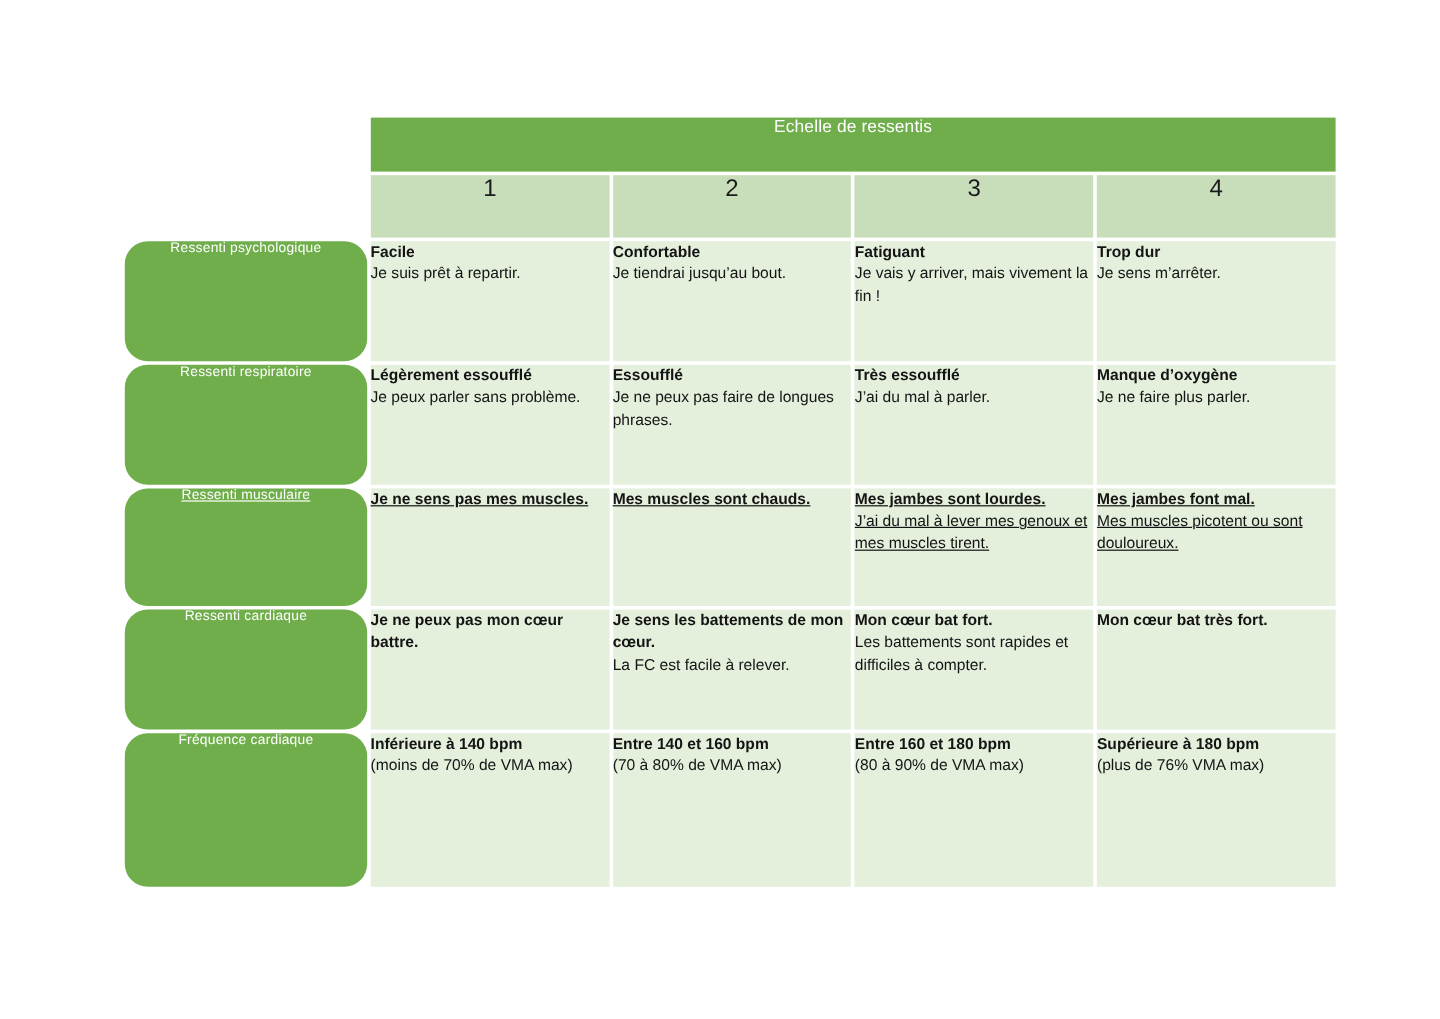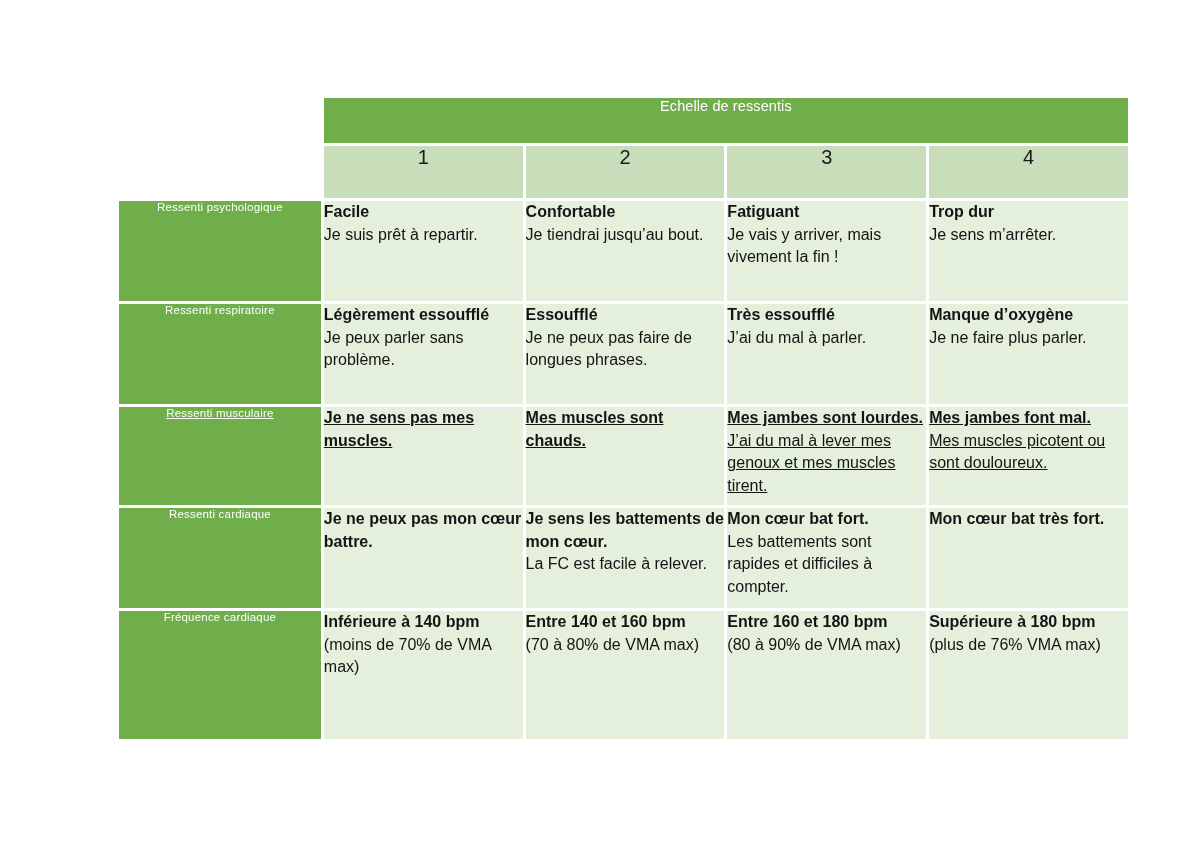--- a/index.html
+++ b/index.html
@@ -19,21 +19,21 @@
   #page {
     position: relative;
     width: 1200px;
     height: 849px;
     background: #ffffff;
   }
 
   
   .scale-table {
     position: absolute;
-    left: 116px;
+    left: 101px;
     top: 95px;
     width: 1015px;
     border-collapse: separate;
     border-spacing: 3px;
     table-layout: fixed;
   }
   .scale-table td,
   .scale-table th {
     padding: 0;
     margin: 0;
@@ -74,27 +74,28 @@
   
   .row-label {
     background: #6fae4b;
     color: #ffffff;
     font-size: 11.5px;
     font-weight: bold;
     text-align: center;
     vertical-align: middle;
     padding: 4px 6px;
     letter-spacing: .2px;
+    border-radius: 19px;
   }
 
   
   .cell {
     background: #e4efdc;
     padding: 8px 7px 8px 9px;
-    font-size: 16px;
+    font-size: 13px;
     line-height: 1.42;
     color: #141414;
   }
   .cell .lead {
     font-weight: bold;
     display: block;
   }
   .cell .detail {
     display: block;
     font-weight: normal;

